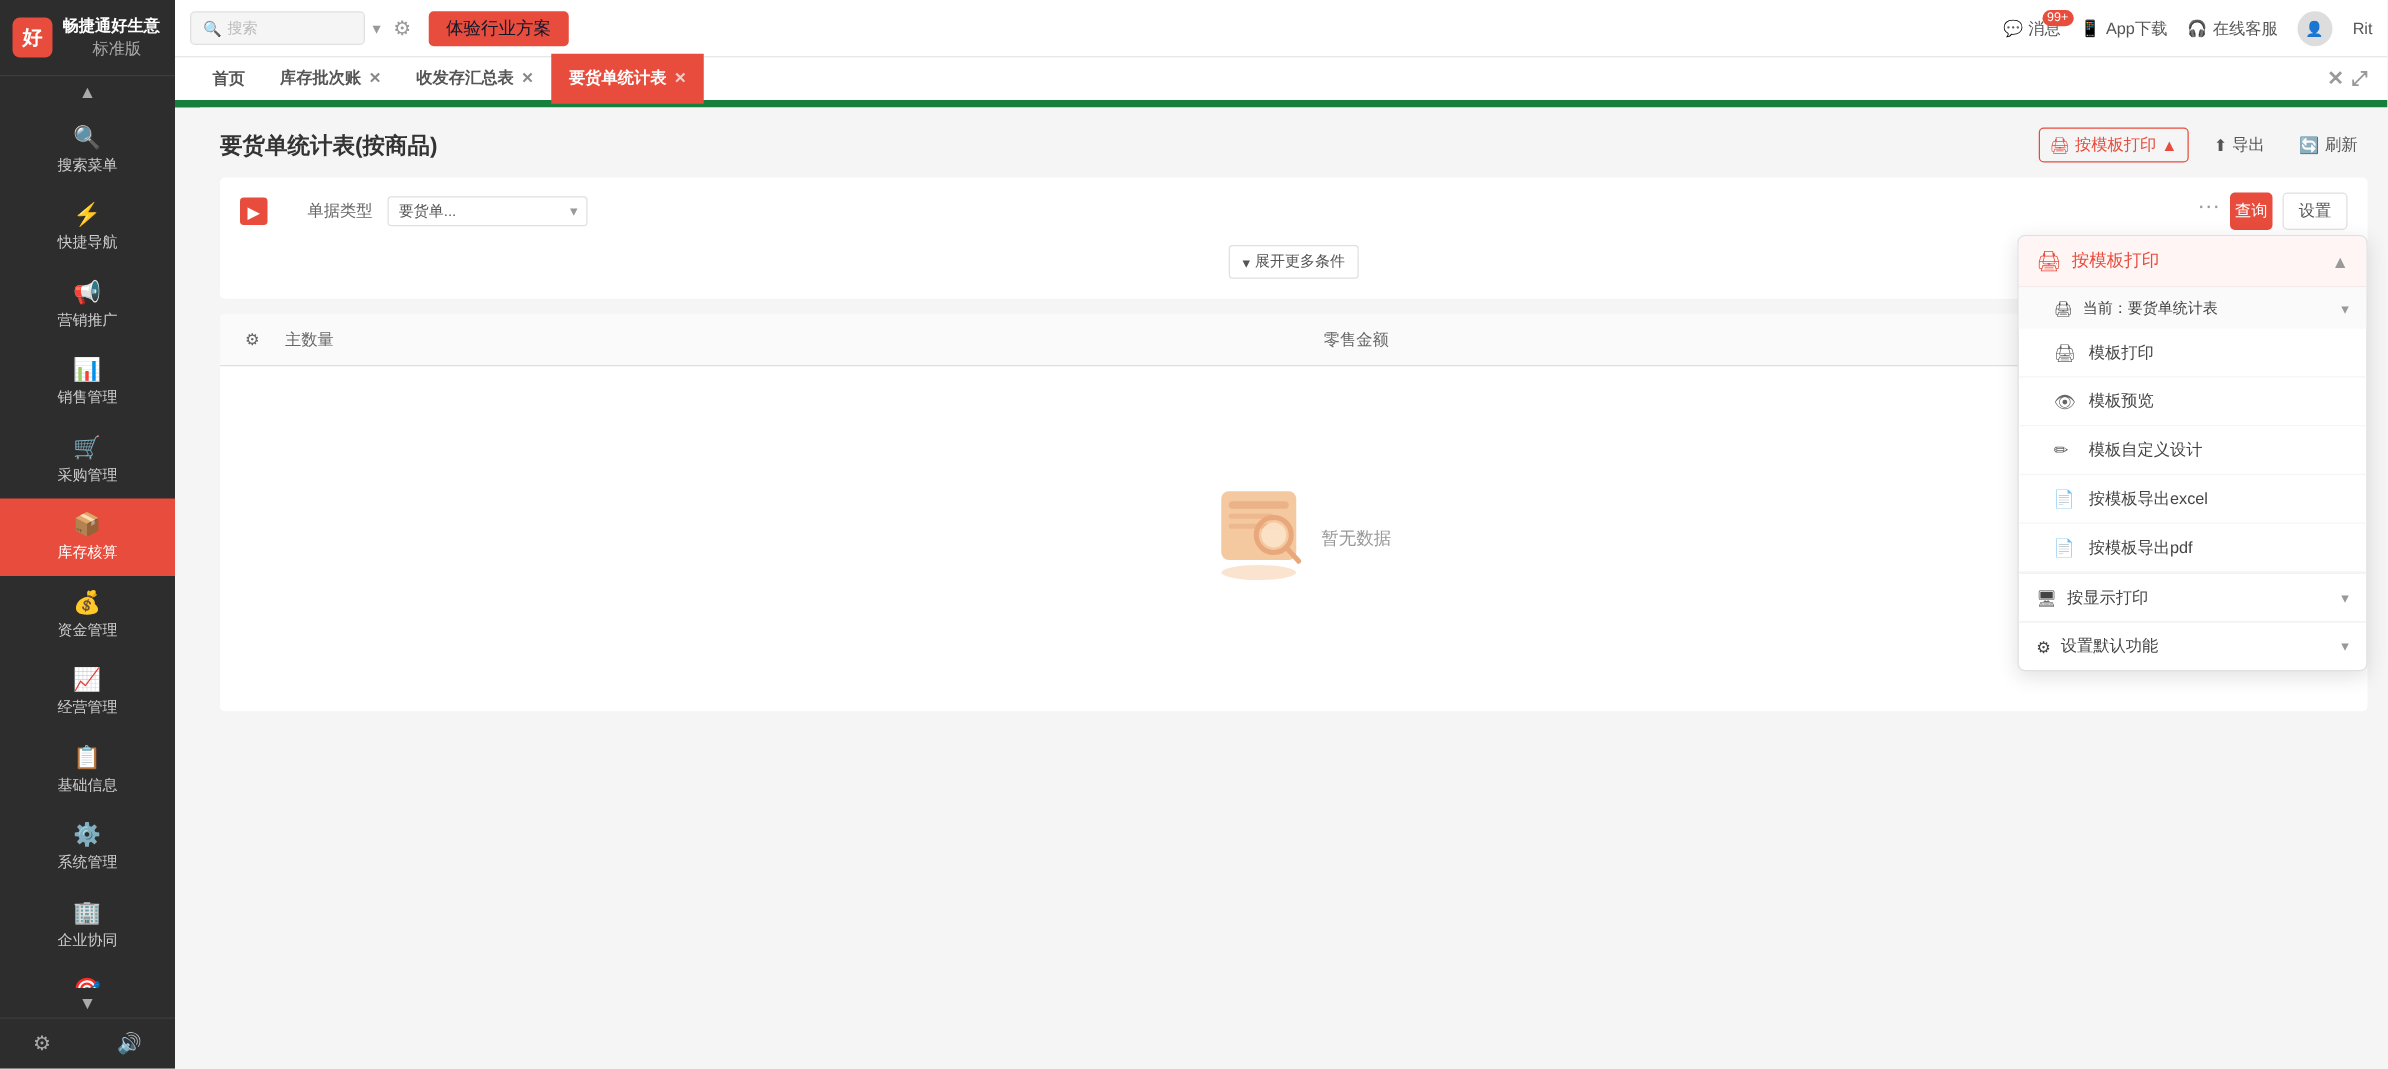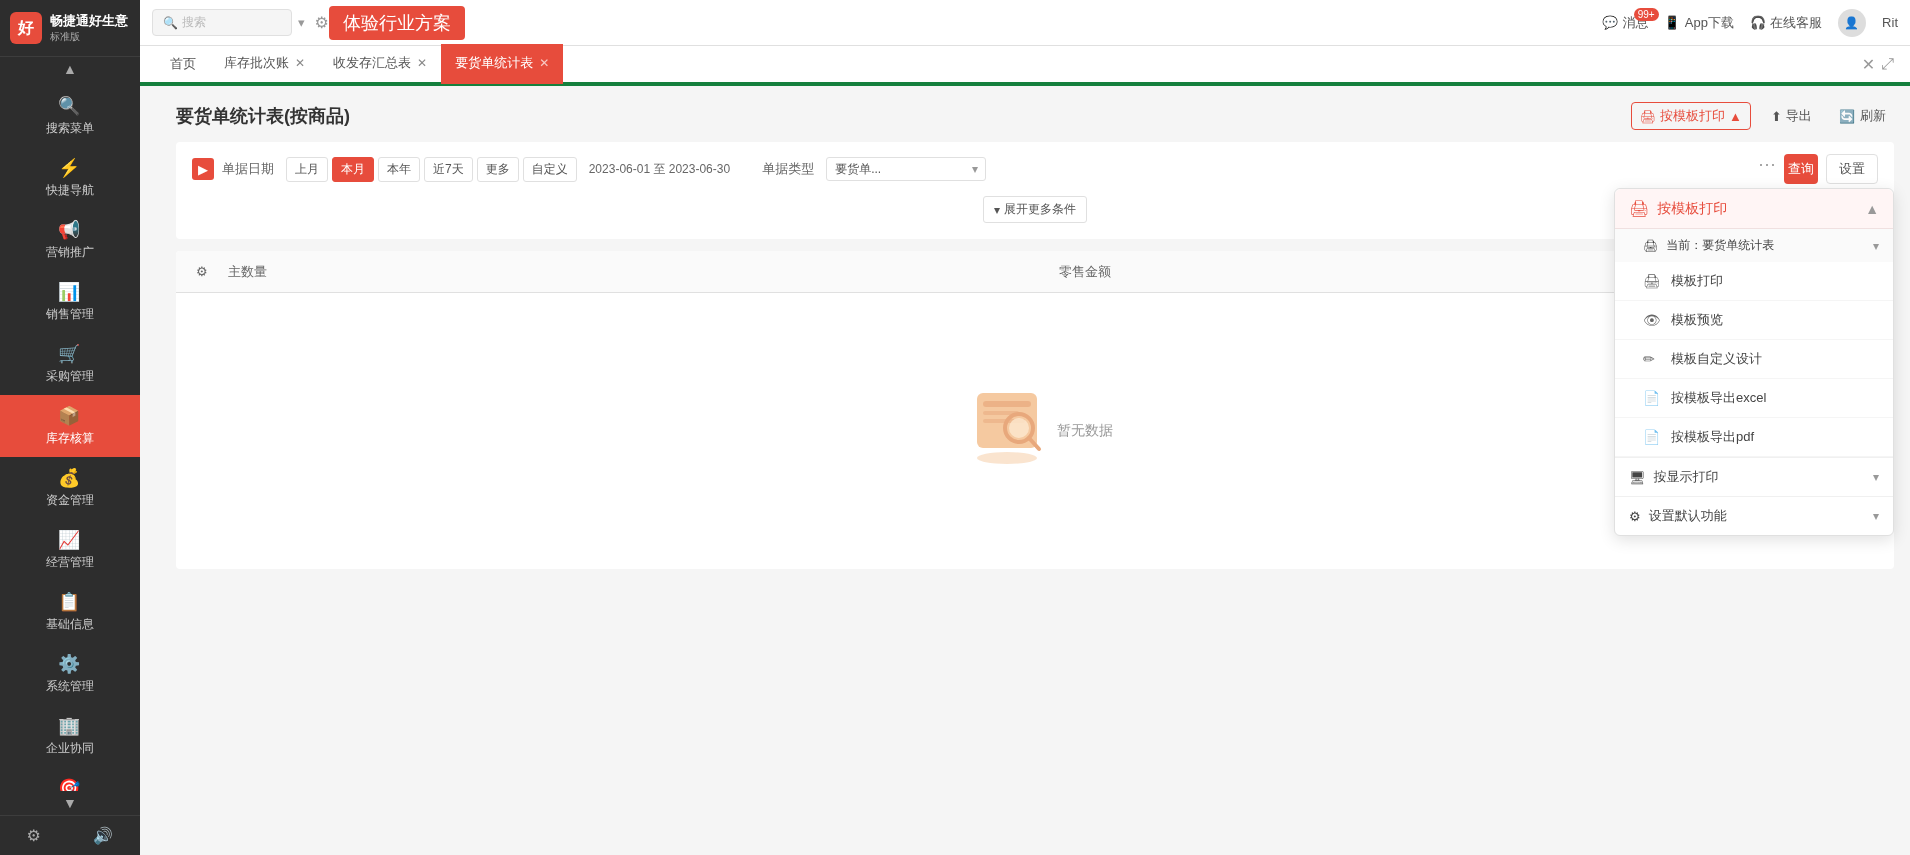--- a/index.html
+++ b/index.html
@@ -23,21 +23,21 @@
     .sidebar-logo-icon {
       width: 32px; height: 32px;
       background: #e74c3c;
       border-radius: 6px;
       display: flex; align-items: center; justify-content: center;
       color: white; font-size: 16px; font-weight: bold; margin-right: 8px;
       flex-shrink: 0;
     }
     .sidebar-logo-text { color: #fff; font-size: 12px; line-height: 1.4; }
     .sidebar-logo-text .title { font-size: 13px; font-weight: bold; }
-    .sidebar-logo-text .badge { font-size: 10px; color: #aaa; }
+    .sidebar-logo-text .badge { font-size: 13px; color: #aaa; margin-left: 24px; }
 
     .sidebar-nav { flex: 1; overflow-y: auto; padding: 4px 0; }
     .sidebar-item {
       display: flex; flex-direction: column; align-items: center;
       padding: 10px 0; cursor: pointer; color: #ccc; font-size: 12px;
       transition: background 0.2s;
     }
     .sidebar-item.active { background: #e74c3c; color: #fff; }
     .sidebar-item .icon { font-size: 18px; margin-bottom: 3px; }
 
@@ -67,48 +67,49 @@
       flex-shrink: 0;
     }
     .topbar-search {
       background: #f5f5f5; border: 1px solid #e0e0e0; border-radius: 4px;
       padding: 4px 10px; font-size: 12px; color: #999; width: 140px;
       display: flex; align-items: center; gap: 4px;
     }
     .topbar-chevron { color: #999; margin-left: 6px; cursor: pointer; }
     .topbar-gear { color: #999; margin-left: 10px; cursor: pointer; font-size: 16px; }
     .topbar-industry-btn {
-      background: #e74c3c; color: #ffffff; border: none; border-radius: 4px;
-      padding: 5px 14px; font-size: 18px; cursor: pointer; margin-left: 0;
+      background: #e74c3c; color: #0f172a; border: none; border-radius: 4px;
+      padding: 5px 14px; font-size: 14px; cursor: pointer; margin-left: 14px;
     }
     .topbar-right {
       margin-left: auto; display: flex; align-items: center; gap: 16px;
     }
     .topbar-msg { display: flex; align-items: center; gap: 4px; color: #555; font-size: 13px; cursor: pointer; position: relative; }
     .badge-red {
       background: #e74c3c; color: #fff; border-radius: 10px;
       font-size: 10px; padding: 1px 4px; position: absolute; top: -6px; right: -10px;
     }
     .topbar-app { display: flex; align-items: center; gap: 4px; color: #555; font-size: 13px; cursor: pointer; }
     .topbar-service { display: flex; align-items: center; gap: 4px; color: #555; font-size: 13px; cursor: pointer; }
     .topbar-avatar {
       width: 28px; height: 28px; background: #ddd; border-radius: 50%;
       display: flex; align-items: center; justify-content: center; font-size: 12px; color: #777;
     }
     .topbar-username { color: #555; font-size: 13px; cursor: pointer; }
 
     
     .tabs {
       background: #fff;
-      border-bottom: 4px solid #15803d;
+      border-bottom: 6px solid #15803d;
       display: flex; align-items: center;
       padding: 0 16px;
       height: 40px;
       flex-shrink: 0;
       position: relative;
+      font-weight: bold;
     }
     .tab {
       display: flex; align-items: center; gap: 6px;
       padding: 0 14px; height: 40px; cursor: pointer;
       color: #555; font-size: 13px; border-bottom: 2px solid transparent;
       white-space: nowrap;
     }
     .tab.active {
       background: #e74c3c; color: #fff; border-radius: 0;
     }
@@ -378,32 +379,20 @@
           <span>刷新</span>
         </button>
       </div>
     </div>
 
     <div class="filter-bar">
       <div style="display:flex;align-items:center;gap:8px;width:100%">
 
         <div style="background:#e74c3c;color:#fff;width:22px;height:22px;border-radius:3px;display:flex;align-items:center;justify-content:center;cursor:pointer;flex-shrink:0;">▶</div>
 
-        <div class="filter-row">
-          <span class="filter-label">单据日期</span>
-          <div class="filter-date-btns">
-            <button class="date-btn">上月</button>
-            <button class="date-btn active">本月</button>
-            <button class="date-btn">本年</button>
-            <button class="date-btn">近7天</button>
-            <button class="date-btn">更多</button>
-            <button class="date-btn">自定义</button>
-          </div>
-          <span class="date-range">2023-06-01 至 2023-06-30</span>
-        </div>
 
         <div class="filter-row" style="margin-left:24px;">
           <span class="filter-label">单据类型</span>
           <div class="select-wrapper">
             <select class="filter-select">
               <option>要货单...</option>
             </select>
           </div>
         </div>
 

